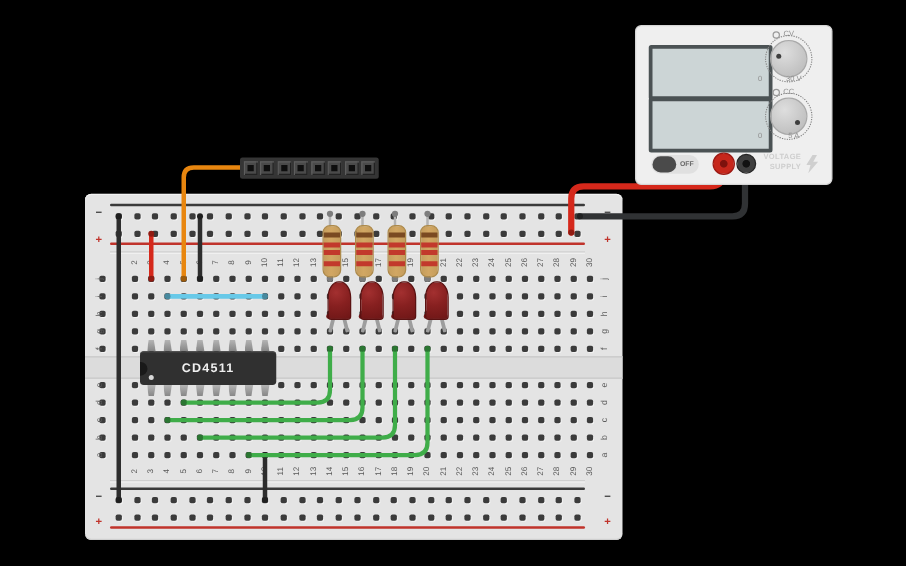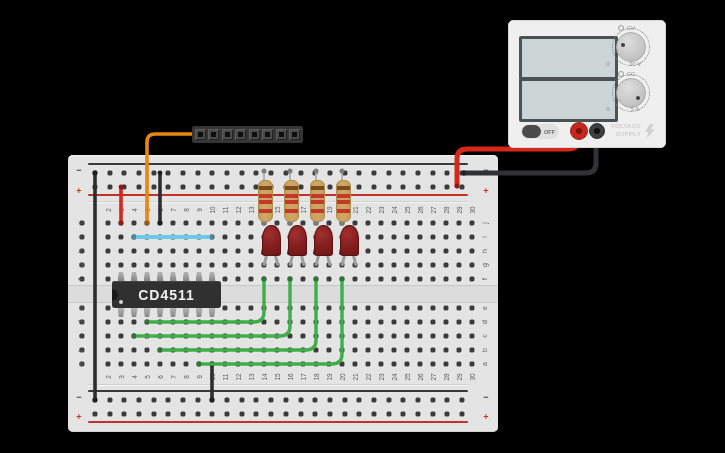--- a/index.html
+++ b/index.html
@@ -19,21 +19,21 @@
   
   #wires{position:absolute;left:0;top:0;}
   
   .abs{position:absolute;}
   #ic{position:absolute;left:112px;top:281px;width:109px;height:27px;background:#303030;
       border-radius:3px;box-shadow:inset 0 1px 0 #474747;}
   #ic .notch{position:absolute;left:0;top:50%;width:6px;height:11px;transform:translateY(-50%);
       background:#191919;border-radius:0 6px 6px 0;}
   #ic .pin1dot{position:absolute;left:7px;bottom:4px;width:4px;height:4px;border-radius:50%;background:#d8d8d8;}
   #ic .iclabel{position:absolute;left:0;right:0;top:50%;transform:translateY(-50%);
-      text-align:center;color:#efefef;font-size:14px;font-weight:bold;letter-spacing:1px;}
+      text-align:center;color:#efefef;font-size:10px;font-weight:bold;letter-spacing:1px;}
   .icpin{position:absolute;width:7px;height:9px;background:linear-gradient(#b4b4b4,#868686);}
   .pin-top{clip-path:polygon(20% 0,80% 0,100% 100%,0 100%);}
   .pin-bot{clip-path:polygon(0 0,100% 0,80% 100%,20% 100%);}
   .res-lead{position:absolute;width:2.5px;background:#b3b3b3;}
   .res-cap{position:absolute;width:5px;height:5px;border-radius:50%;background:#7d7d7d;transform:translate(-50%,-50%);}
   .res-body{position:absolute;width:13px;height:40px;background:linear-gradient(90deg,#c59d5c,#dcb474 45%,#c59d5c);
             border:1px solid #ad8a4b;border-radius:6px;}
   .band{position:absolute;left:0;width:100%;height:4px;}
   .led-leg{position:absolute;width:2.5px;height:13px;background:#9d9d9d;border-radius:1px;}
   .led-flange{position:absolute;width:19px;height:4px;border-radius:2px;background:#6e1616;}

